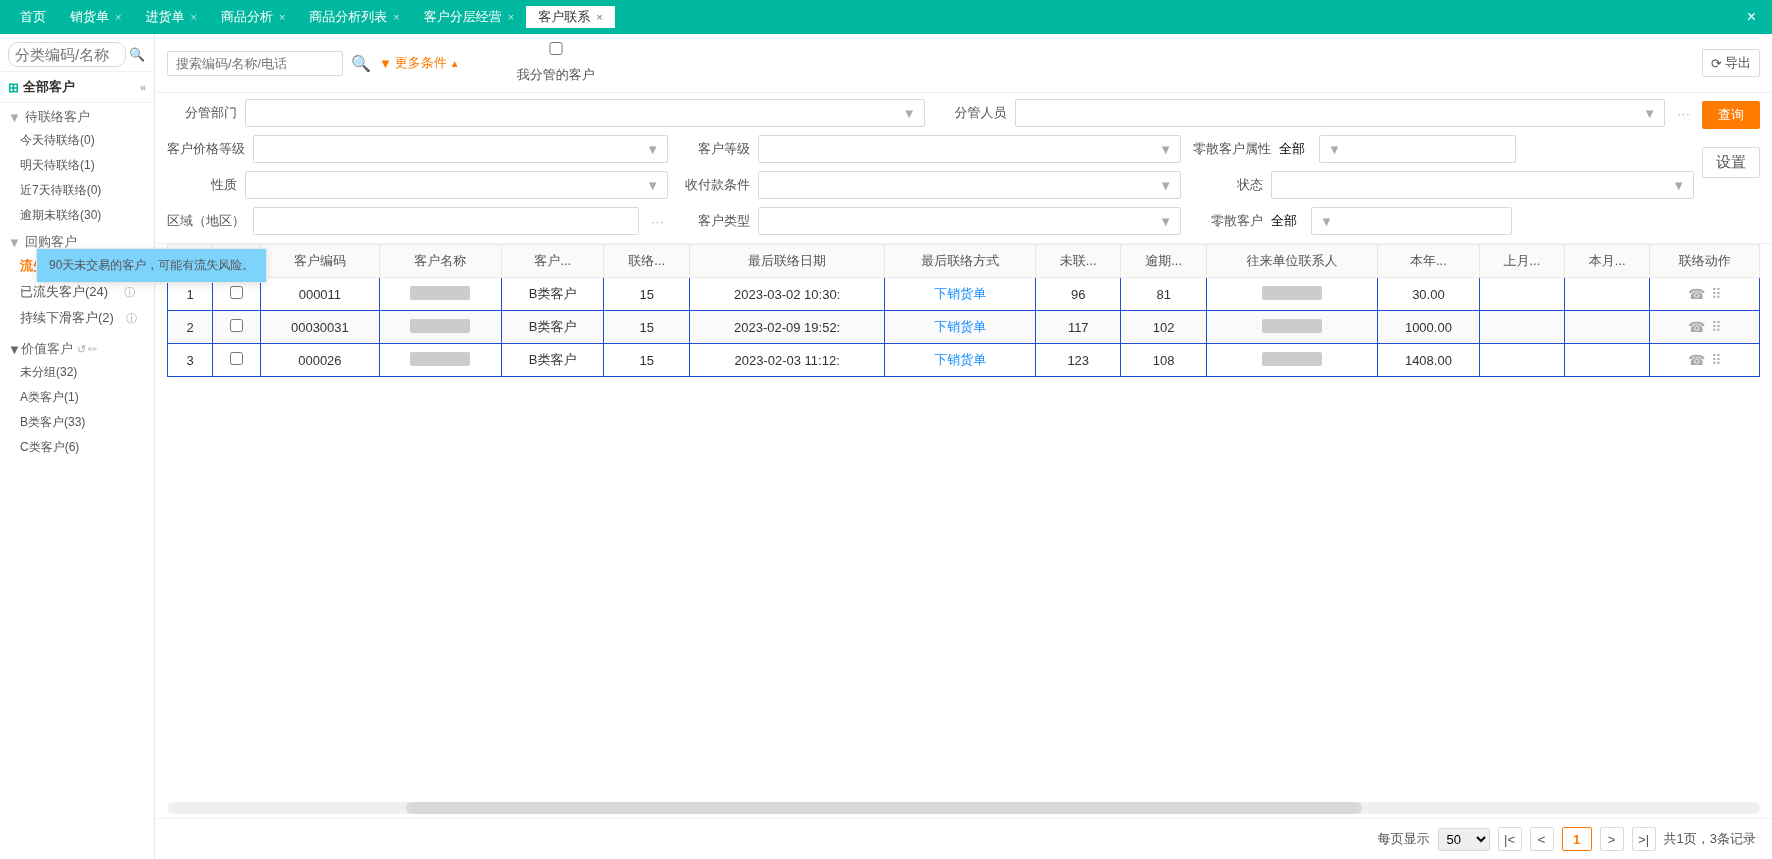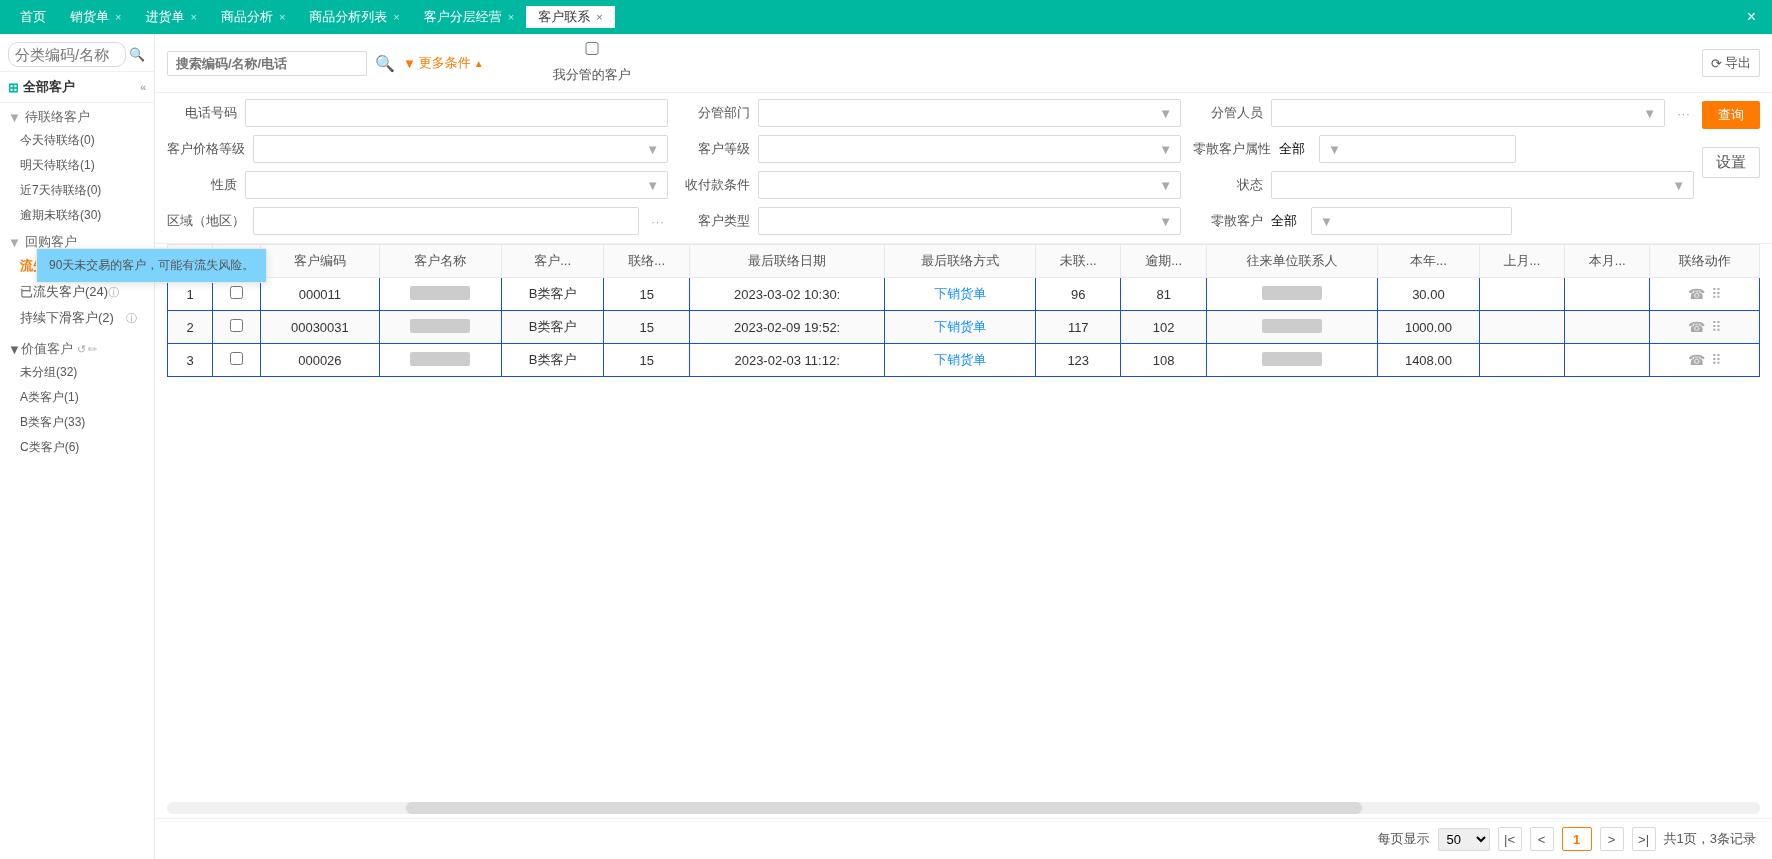--- a/index.html
+++ b/index.html
@@ -94,23 +94,22 @@
 
     
     .filter-bar {
       display: flex; align-items: center;
       padding: 8px 12px;
       border-bottom: 1px solid #f0f0f0;
       gap: 8px;
     }
     .filter-bar input {
       border: 1px solid #d9d9d9; border-radius: 2px;
-      padding: 4px 8px; font-size: 13px; width: 200px;
+      padding: 4px 8px; font-size: 13px; width: 176px;
       outline: none;
-      font-weight: bold;
     }
     .filter-bar .search-btn {
       background: none; border: none; cursor: pointer; color: #ff7a00; font-size: 16px;
     }
     .filter-bar .more-conditions {
       display: flex; align-items: center; gap: 3px;
       color: #ff7a00; cursor: pointer; font-size: 13px;
     }
     .filter-bar .my-customers {
       display: flex; align-items: center; gap: 11px;
@@ -308,21 +307,21 @@
     <div class="sidebar-item">逾期未联络(30)</div>
 
     <div class="sidebar-group-title">
       <span class="arrow">▼</span>
       <span>回购客户</span>
     </div>
     <div class="sidebar-item active" style="color:#ff7a00; display:flex; align-items:center; gap:4px;">
       <span>流失预警客户(3)</span>
       <span style="color:#ff4d4f; font-size:14px;">●</span>
     </div>
-    <div class="sidebar-item" style="display:flex;align-items:center;gap:0;">
+    <div class="sidebar-item" style="display:flex;align-items:center;gap:16px;">
       <span>已流失客户(24)</span>
       <span style="color:#aaa;font-size:11px;">ⓘ</span>
     </div>
     <div class="sidebar-item" style="display:flex;align-items:center;gap:12px;">
       <span>持续下滑客户(2)</span>
       <span style="color:#aaa;font-size:11px;">ⓘ</span>
     </div>
 
     <div class="tooltip-box">90天未交易的客户，可能有流失风险。</div>
 
@@ -356,24 +355,20 @@
       <button class="export-btn">
         <span>⟳</span>
         <span>导出</span>
       </button>
     </div>
 
     <div class="filter-panel-wrapper">
       <div class="filter-panel-main">
 
         <div class="filter-row">
-          <div class="filter-cell">
-            <label>电话号码</label>
-            <input type="text" style="">
-          </div>
           <div class="filter-cell">
             <label>分管部门</label>
             <div class="filter-select">
               <span></span>
               <span class="arrow">▼</span>
             </div>
           </div>
           <div class="filter-cell">
             <label>分管人员</label>
             <div class="filter-select">

